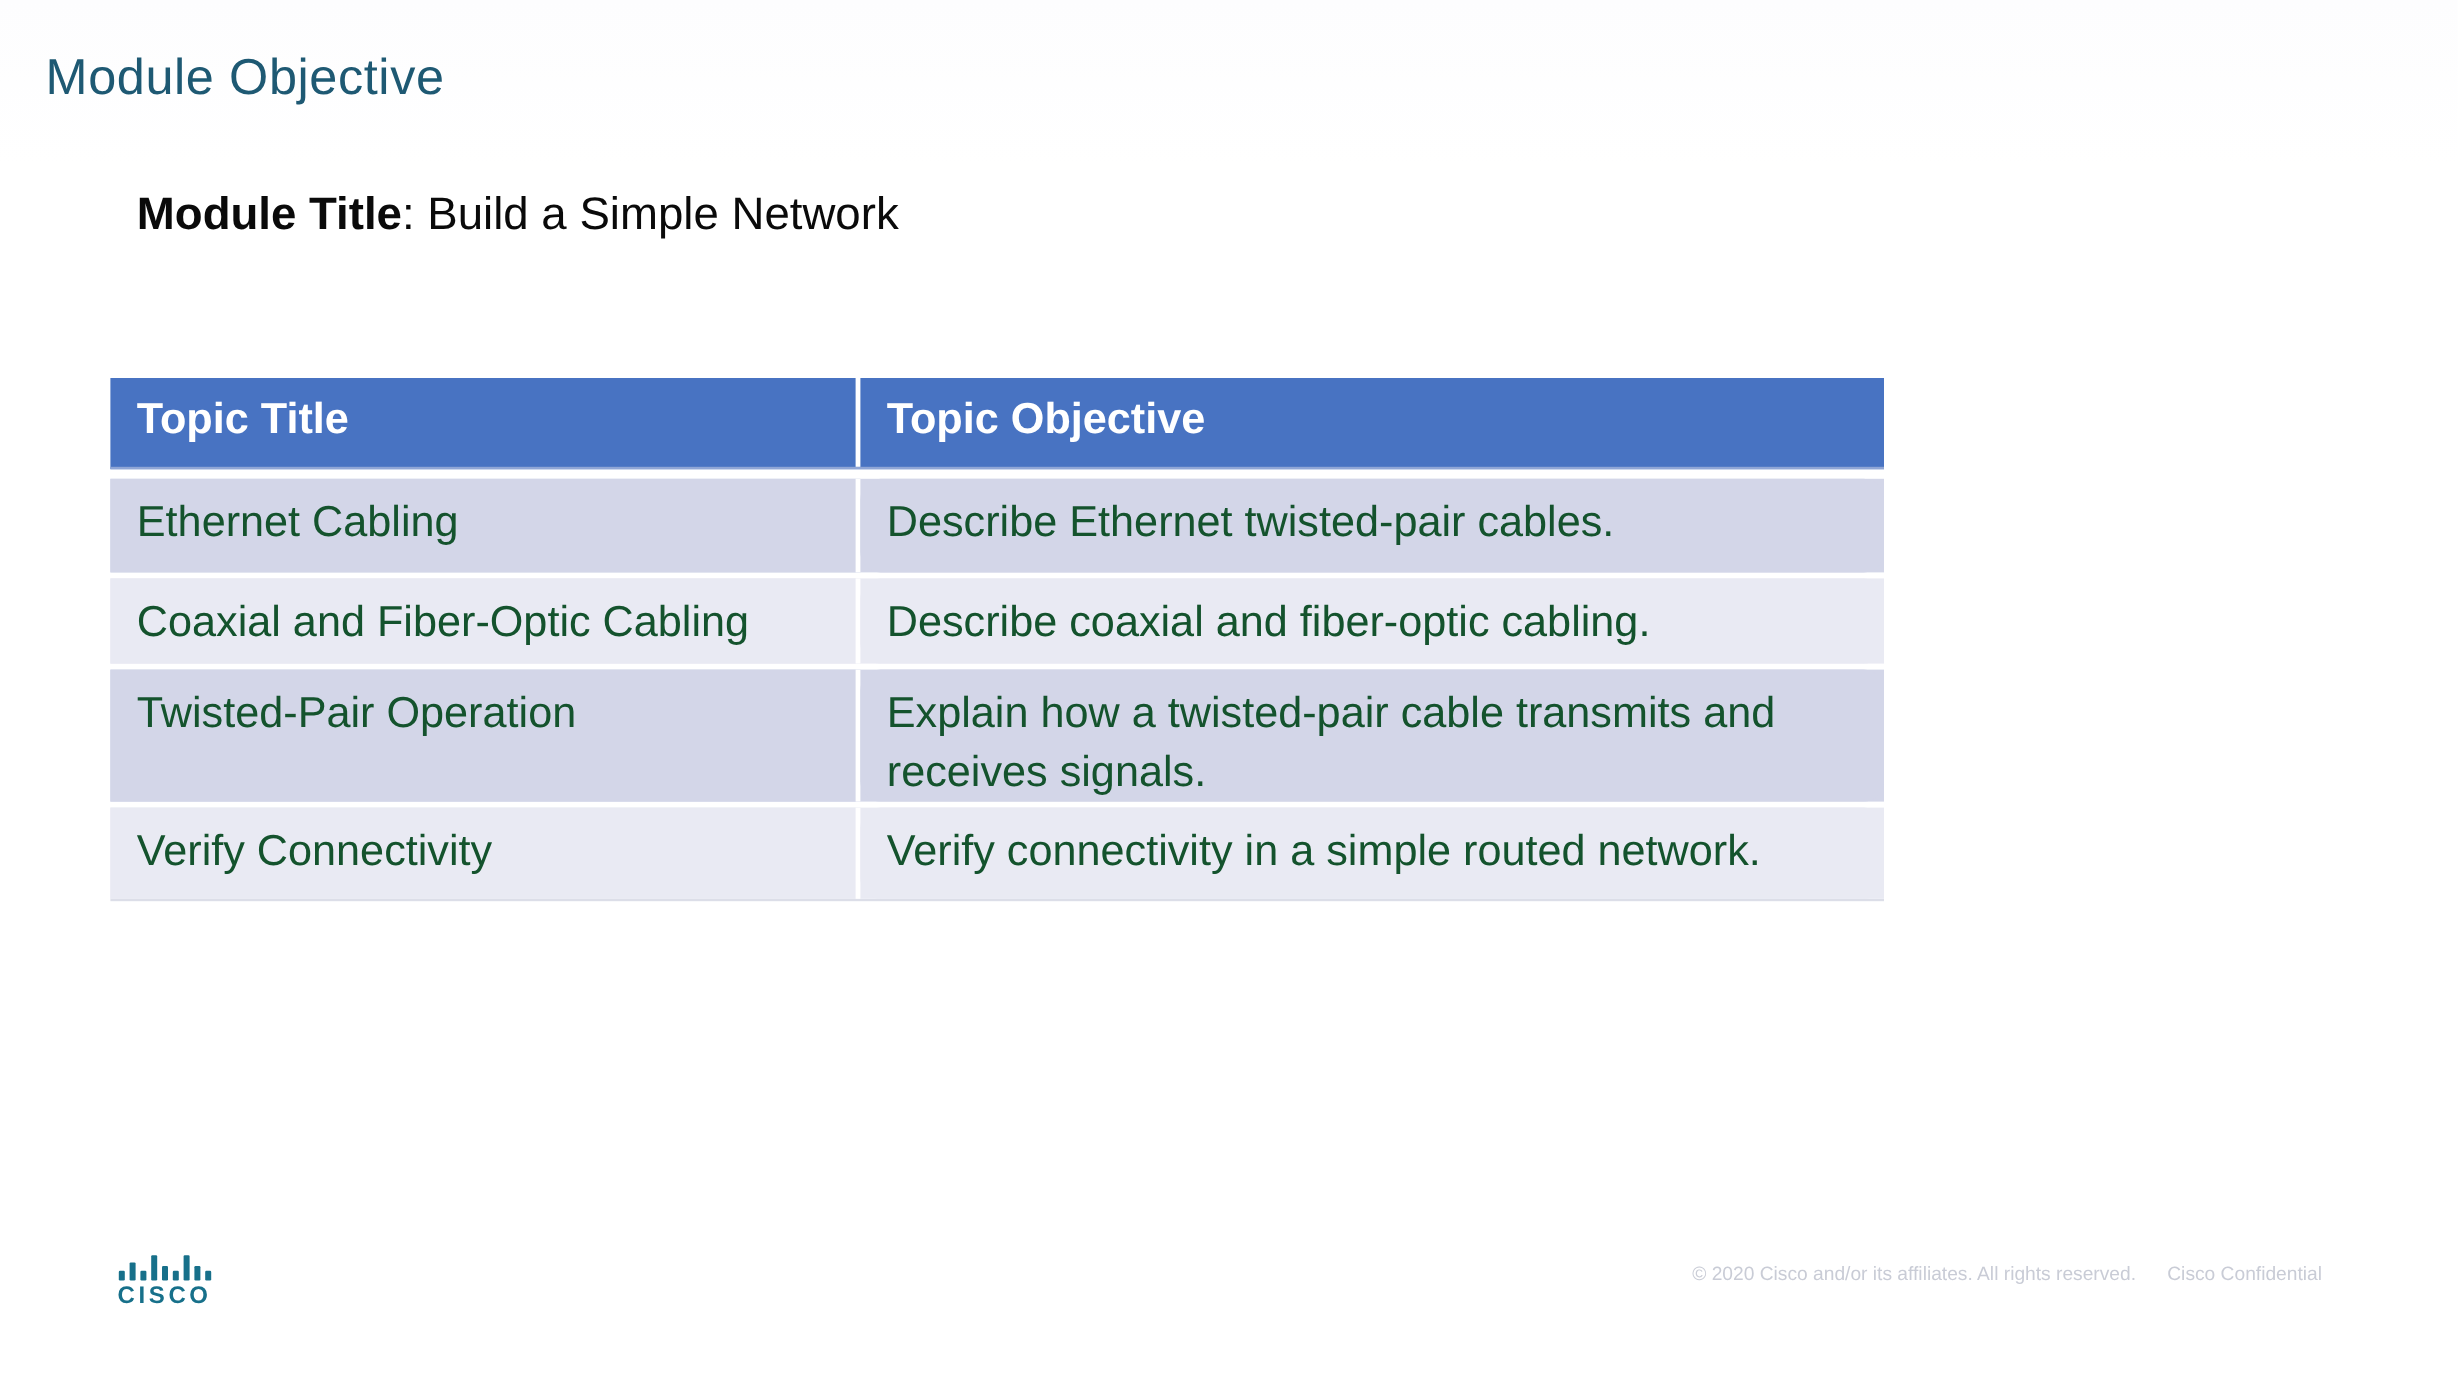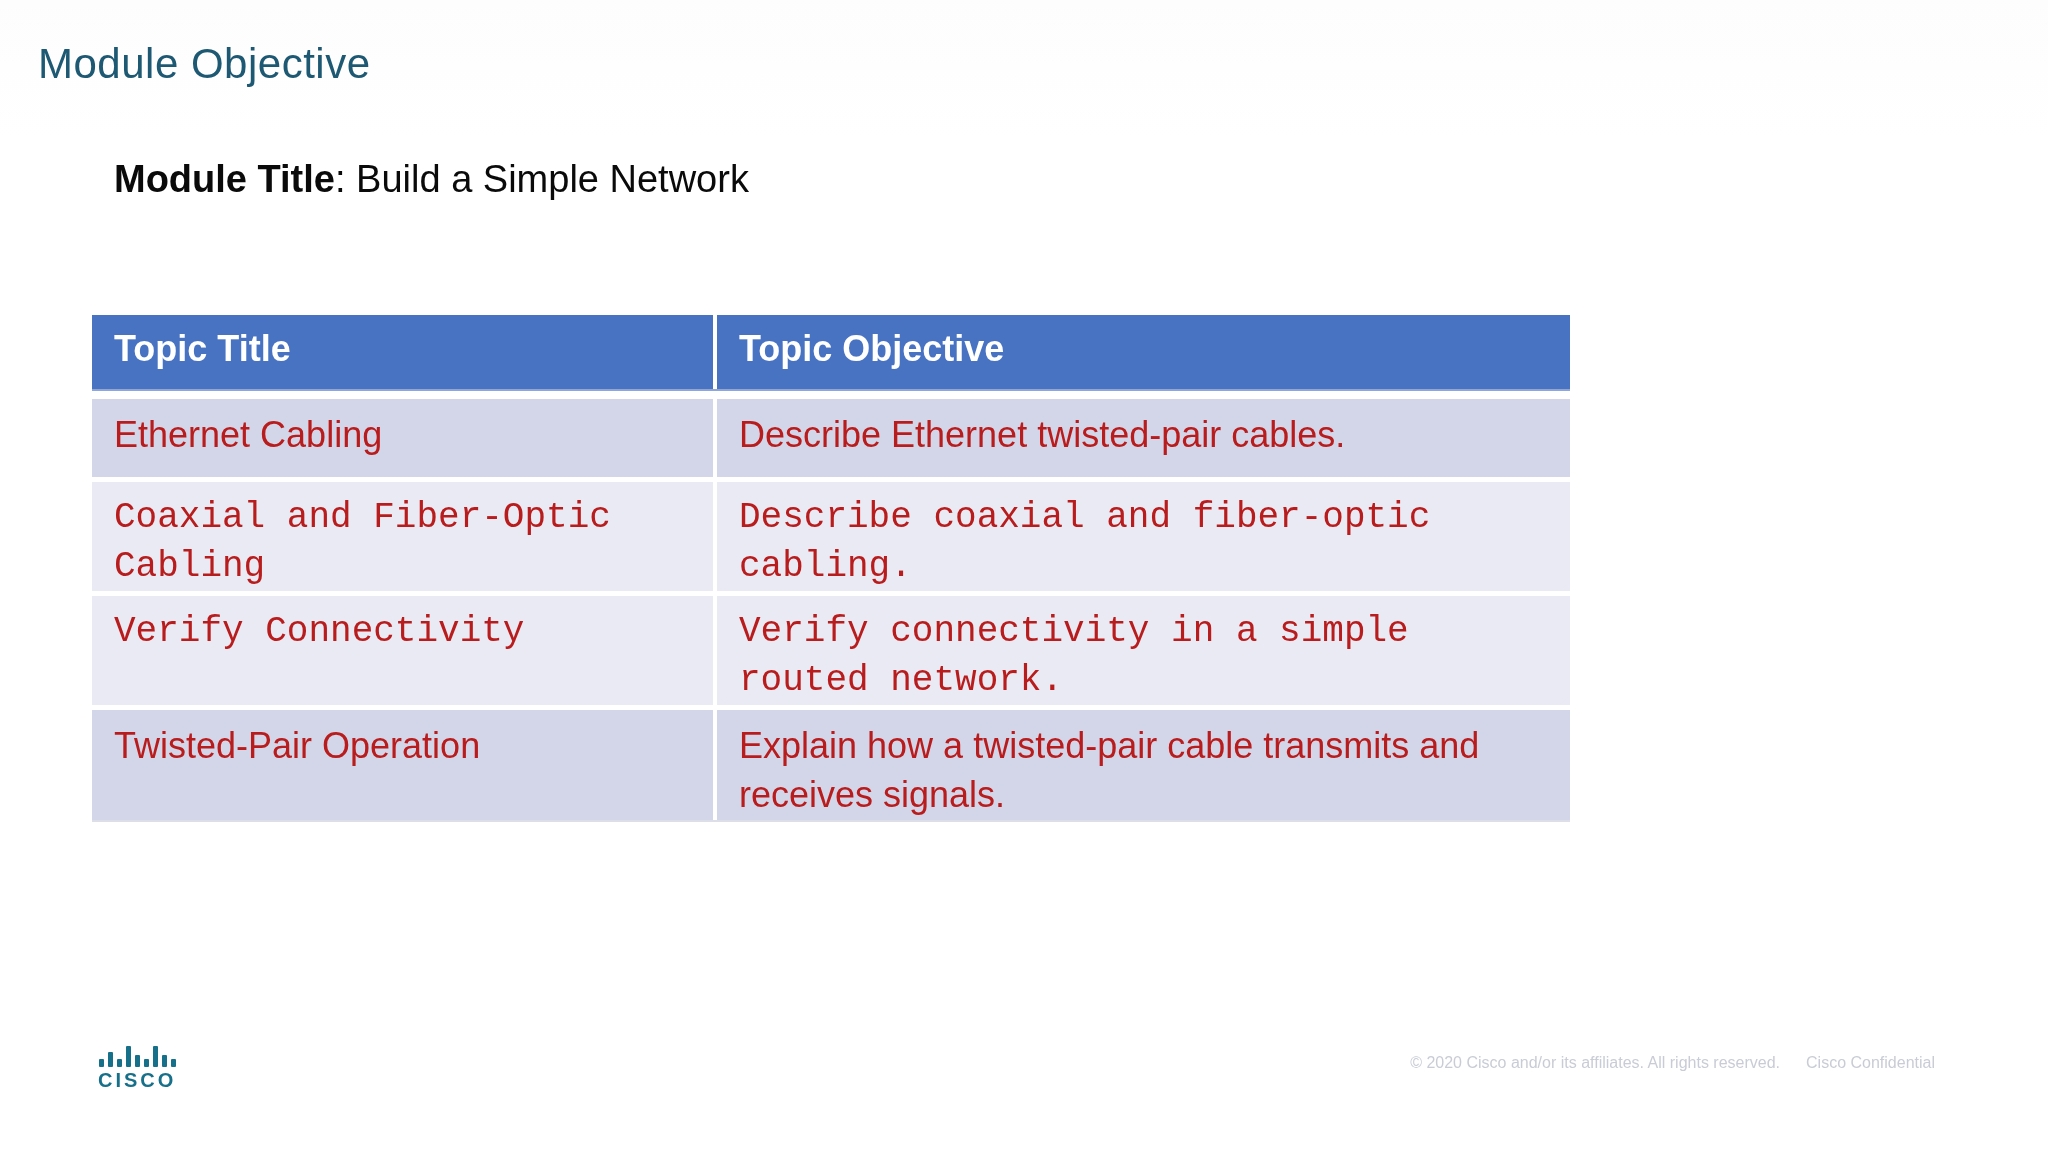--- a/index.html
+++ b/index.html
@@ -34,26 +34,26 @@
     margin-bottom:8px;
   }
   .th{
     box-sizing:border-box;padding:13px 20px 0 22px;
     color:#ffffff;font-size:36px;font-weight:700;
   }
   .tr{display:flex;margin-bottom:5px;}
   .tr:last-child{margin-bottom:0;}
   .td{
     box-sizing:border-box;padding:11px 30px 0 22px;
-    font-size:36px;line-height:49px;color:#b91c1c;
+    font-size:36px;line-height:49px;color:#14532d;
   }
   .col1{flex:0 0 625px;border-right:4px solid #ffffff;}
   .col2{flex:1 1 auto;border-radius:17px;}
   .row-odd{background:#d3d6e8;}
-  .row-even{background:#e9eaf3;font-family:Liberation Mono, monospace;}
+  .row-even{background:#e9eaf3;}
   .h-ethernet{min-height:78px;}
   .h-coaxial{min-height:71px;}
   .h-twisted{min-height:110px;}
   .h-verify{min-height:76px;}
 
   .cisco-logo{
     position:absolute;left:98px;top:1046px;
     display:flex;flex-direction:column;align-items:center;justify-content:flex-end;
   }
   .logo-bars{display:flex;align-items:flex-end;gap:4px;height:21px;}
@@ -86,27 +86,27 @@
       <div class="th col2">Topic Objective</div>
     </div>
     <div class="tr row-odd h-ethernet">
       <div class="td col1 row-odd">Ethernet Cabling</div>
       <div class="td col2 row-odd">Describe Ethernet twisted-pair cables.</div>
     </div>
     <div class="tr row-even h-coaxial">
       <div class="td col1 row-even">Coaxial and Fiber-Optic Cabling</div>
       <div class="td col2 row-even">Describe coaxial and fiber-optic cabling.</div>
     </div>
+    <div class="tr row-odd h-twisted">
+      <div class="td col1 row-odd">Twisted-Pair Operation</div>
+      <div class="td col2 row-odd">Explain how a twisted-pair cable transmits and receives signals.</div>
+    </div>
     <div class="tr row-even h-verify">
       <div class="td col1 row-even">Verify Connectivity</div>
       <div class="td col2 row-even">Verify connectivity in a simple routed network.</div>
-    </div>
-    <div class="tr row-odd h-twisted">
-      <div class="td col1 row-odd">Twisted-Pair Operation</div>
-      <div class="td col2 row-odd">Explain how a twisted-pair cable transmits and receives signals.</div>
     </div>
   </div>
 
   <div class="cisco-logo">
     <div class="logo-bars">
       <i style="height:8px"></i>
         <i style="height:15px"></i>
         <i style="height:8px"></i>
         <i style="height:21px"></i>
         <i style="height:12px"></i>

